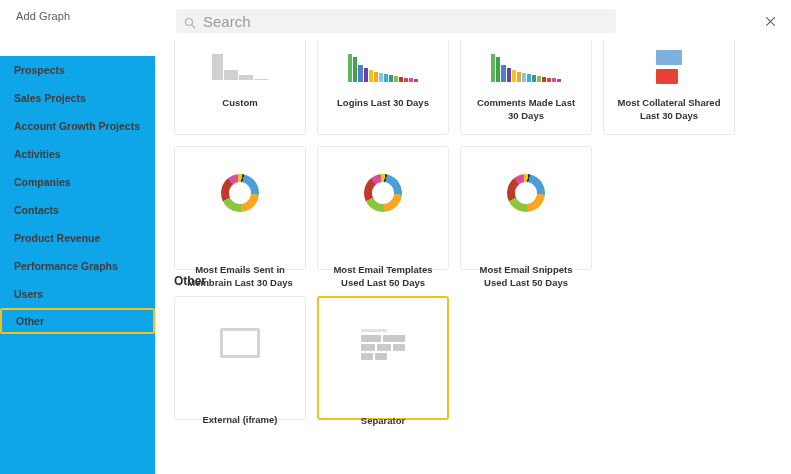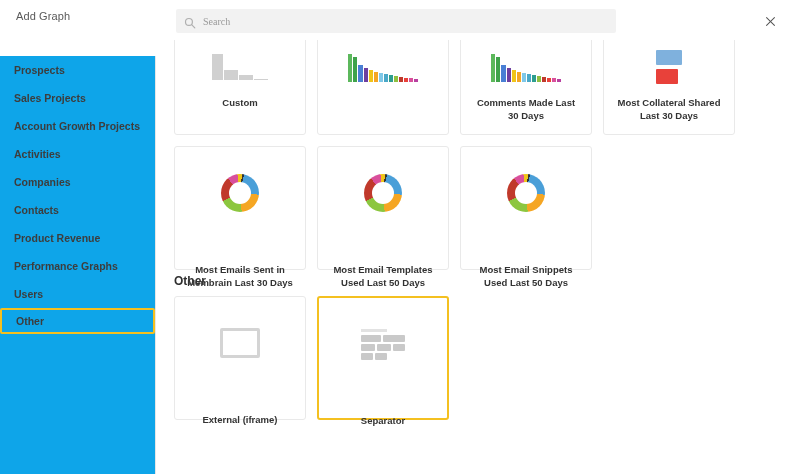--- a/index.html
+++ b/index.html
@@ -37,22 +37,22 @@
     padding: 0 8px;
   }
   .search-icon {
     width: 12px; height: 12px;
     flex: 0 0 auto;
     margin-right: 7px;
     opacity: .55;
   }
   .search-input {
     border: 0; outline: 0; background: transparent;
-    font-family: Liberation Serif, serif;
-    font-size: 10px;
+    font-family: Liberation Sans, sans-serif;
+    font-size: 15px;
     color: #6b6b6b;
     width: 100%;
     padding: 0;
   }
   .search-input::placeholder { color: #9a9a9a; }
   .close-btn {
     position: absolute;
     right: 12px; top: 12px;
     width: 18px; height: 18px;
     display: flex; align-items: center; justify-content: center;
@@ -267,20 +267,21 @@
               <i style="height:9px;background:#7fc8e8;width:4px"></i>
               <i style="height:8px;background:#4aa8c8;width:4px"></i>
               <i style="height:7px;background:#2e9e8f;width:4px"></i>
               <i style="height:6px;background:#8fbf3f;width:4px"></i>
               <i style="height:5px;background:#c0392b;width:4px"></i>
               <i style="height:4px;background:#e8413a;width:4px"></i>
               <i style="height:4px;background:#d94f9b;width:4px"></i>
               <i style="height:3px;background:#b83fa0;width:4px"></i>
             </div>
           </div>
+          <div class="card-label">Logins Last 30 Days</div>
         </div>
 
         <div class="card">
           <div class="card-thumb">
             <div class="bars">
               <i style="height:28px;background:#5cb85c;width:4px"></i>
               <i style="height:25px;background:#3fa34a;width:4px"></i>
               <i style="height:17px;background:#4a7fd4;width:5px"></i>
               <i style="height:14px;background:#6e3fa0;width:4px"></i>
               <i style="height:12px;background:#f0c419;width:4px"></i>

